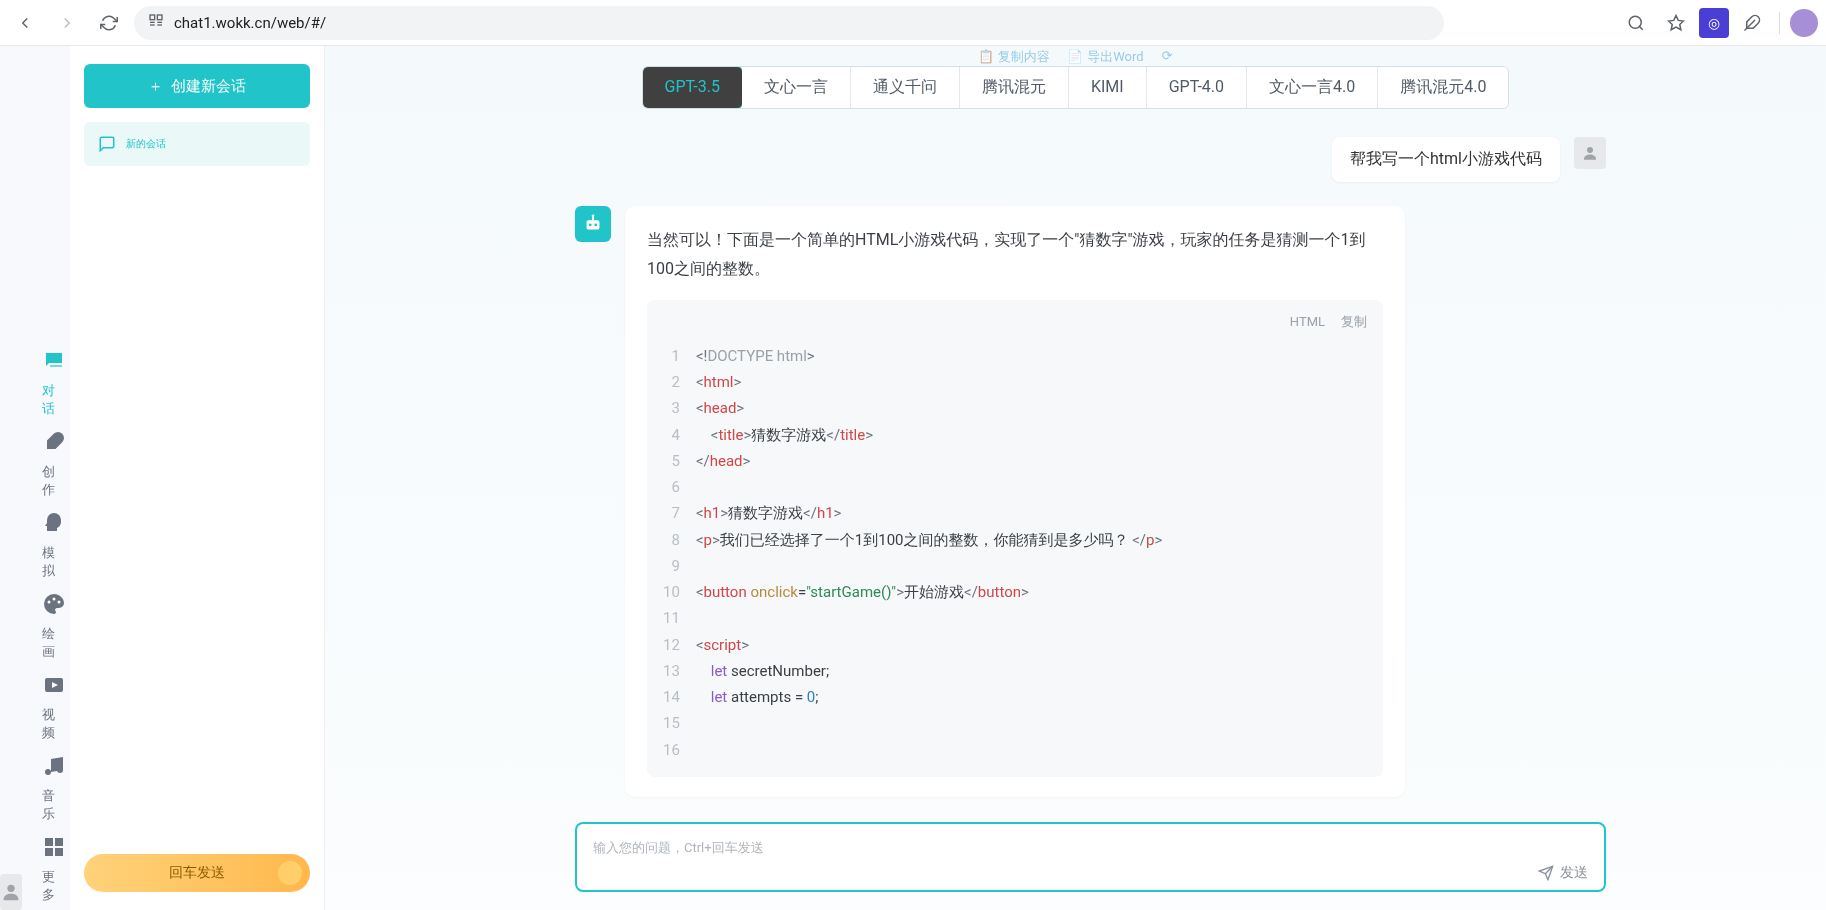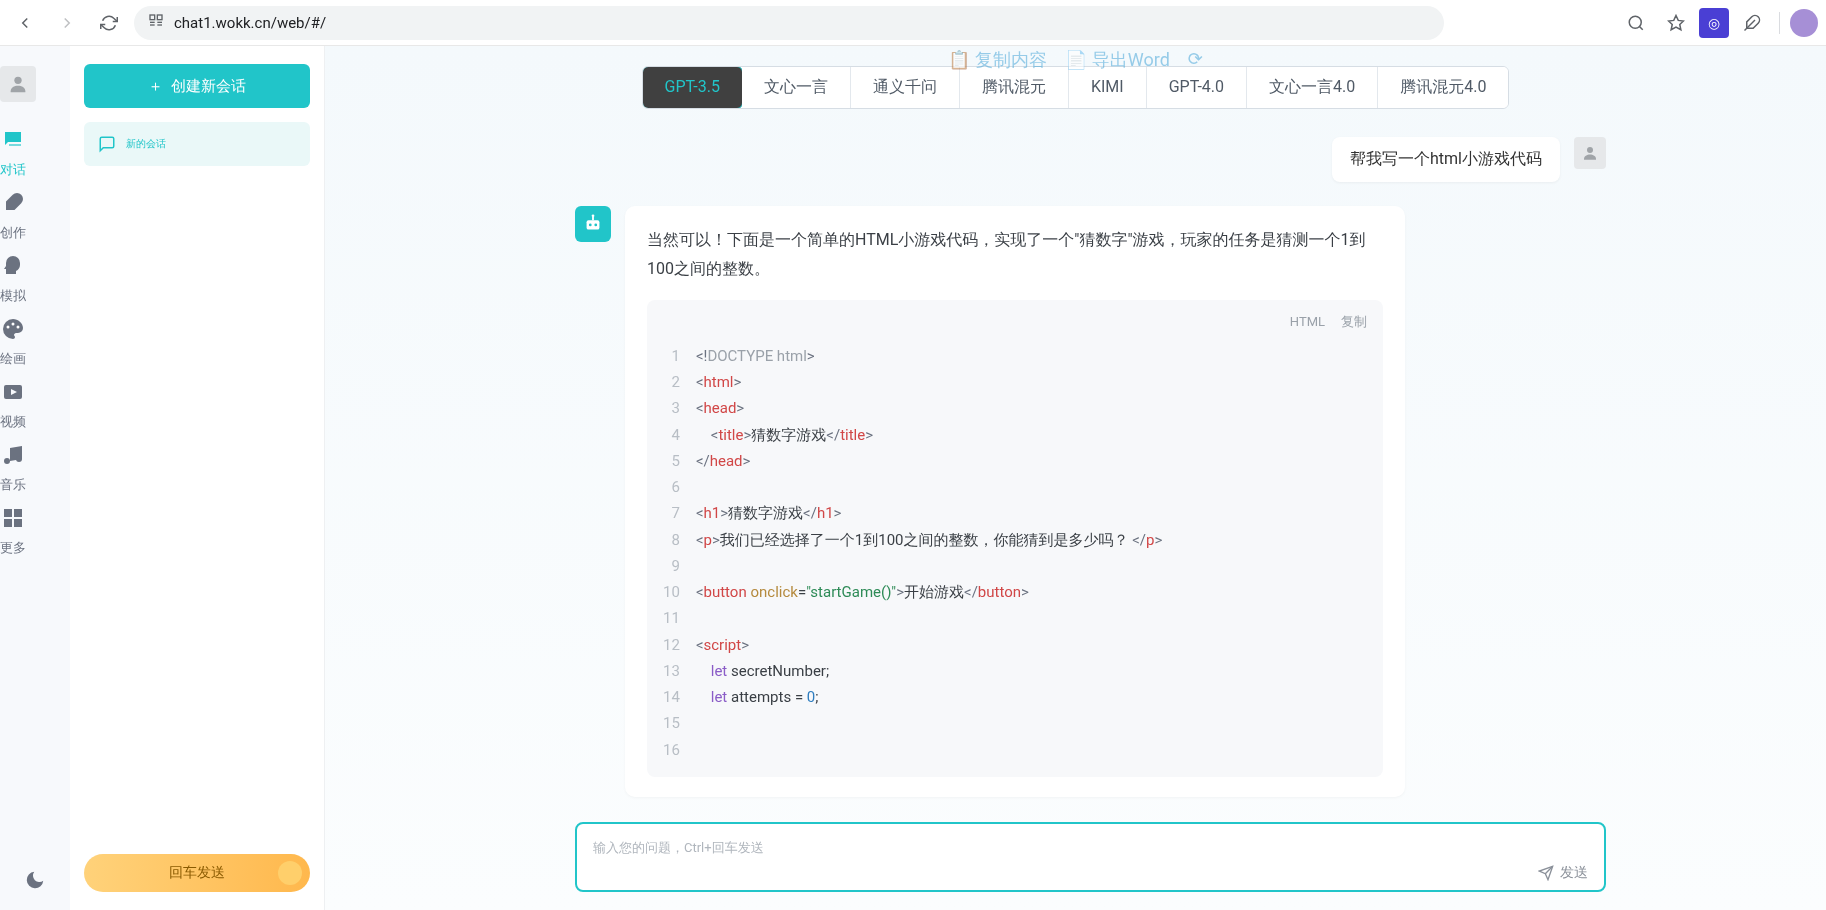--- a/index.html
+++ b/index.html
@@ -8,35 +8,35 @@
 
 .browser-bar { height: 46px; background: #fff; display: flex; align-items: center; padding: 0 8px; gap: 8px; border-bottom: 1px solid #e8e8e8; }
 .nav-btn { width: 34px; height: 34px; display: flex; align-items: center; justify-content: center; color: #5f6368; cursor: pointer; border-radius: 50%; }
 .url-bar { flex: 1; height: 34px; background: #f1f3f4; border-radius: 17px; display: flex; align-items: center; padding: 0 14px; gap: 10px; color: #202124; font-size: 15px; max-width: 1310px; }
 .url-icon { color: #5f6368; font-size:14px; }
 .browser-right { display: flex; align-items: center; gap: 6px; margin-left: auto; }
 .ext-icon { width: 30px; height: 30px; display:flex; align-items:center; justify-content:center; border-radius:4px; }
 
 
 .app { display: flex; height: calc(910px - 46px); }
-.sidebar { width: 70px; background: linear-gradient(#f7f9fc,#f7f9fc); display: flex; flex-direction: column; align-items: flex-start; padding-top: 20px; gap: 20px; }
+.sidebar { width: 70px; background: linear-gradient(#f7f9fc,#f7f9fc); display: flex; flex-direction: row; align-items: flex-end; padding-top: 20px; gap: 20px; }
 .avatar-side { width: 36px; height: 36px; background: #e6e8ea; border-radius: 4px; display:flex; align-items:center; justify-content:center; color:#a0a4a8; }
 .side-item { display:flex; flex-direction:column; align-items:center; gap:4px; cursor:pointer; color:#6b7280; font-size:13px; padding:6px 0; width:100%; }
 .side-item.active { color:#21c5c9; }
 .side-icon { font-size:22px; }
 
 .sessions { width: 255px; background: #fff; padding: 18px 14px; display:flex; flex-direction:column; gap:14px; border-right:1px solid #eef0f2; }
 .new-session-btn { background:#21c5c9; color:#fff; border:none; border-radius:6px; height:44px; display:flex; align-items:center; justify-content:center; gap:8px; font-size:15px; cursor:pointer; }
 .session-item { background:#eaf8f8; color:#21c5c9; border-radius:6px; height:44px; display:flex; align-items:center; gap:10px; padding:0 14px; font-size:10px; cursor:pointer; }
 
 .vip-banner { margin-top:auto; background:linear-gradient(90deg,#ffd27a,#ffb84d); color:#8a5a00; border-radius:22px; height:38px; display:flex; align-items:center; justify-content:center; font-size:14px; gap:6px; position:relative; overflow:hidden; }
 
 .main { flex:1; display:flex; flex-direction:column; position:relative; background:linear-gradient(180deg,#f4f9fc 0%, #fbfdfe 100%); }
 
-.hidden-actions { position:absolute; top:2px; left:50%; transform:translateX(-50%); display:flex; gap:18px; color:#4aa7d9; font-size:18px; opacity:.55; }
+.hidden-actions { position:absolute; top:2px; left:50%; transform:translateX(-50%); display:flex; gap:18px; color:#4aa7d9; font-size:13px; opacity:.55; }
 
 .model-tabs { display:flex; gap:0; margin:20px auto 0; border:1px solid #d6dde4; border-radius:6px; overflow:hidden; background:#fff; }
 .model-tab { padding:10px 22px; font-size:16px; color:#505a66; cursor:pointer; border-right:1px solid #e3e8ed; background:#fff; }
 .model-tab:last-child { border-right:none; }
 .model-tab.active { color:#21c5c9; background:#404040; border:1px solid #21c5c9; border-radius:6px; margin:-1px; }
 
 .chat-area { flex:1; overflow:hidden; padding:28px 220px 0 250px; display:flex; flex-direction:column; gap:24px; }
 
 .msg-row { display:flex; gap:14px; }
 .msg-row.user { justify-content:flex-end; }

